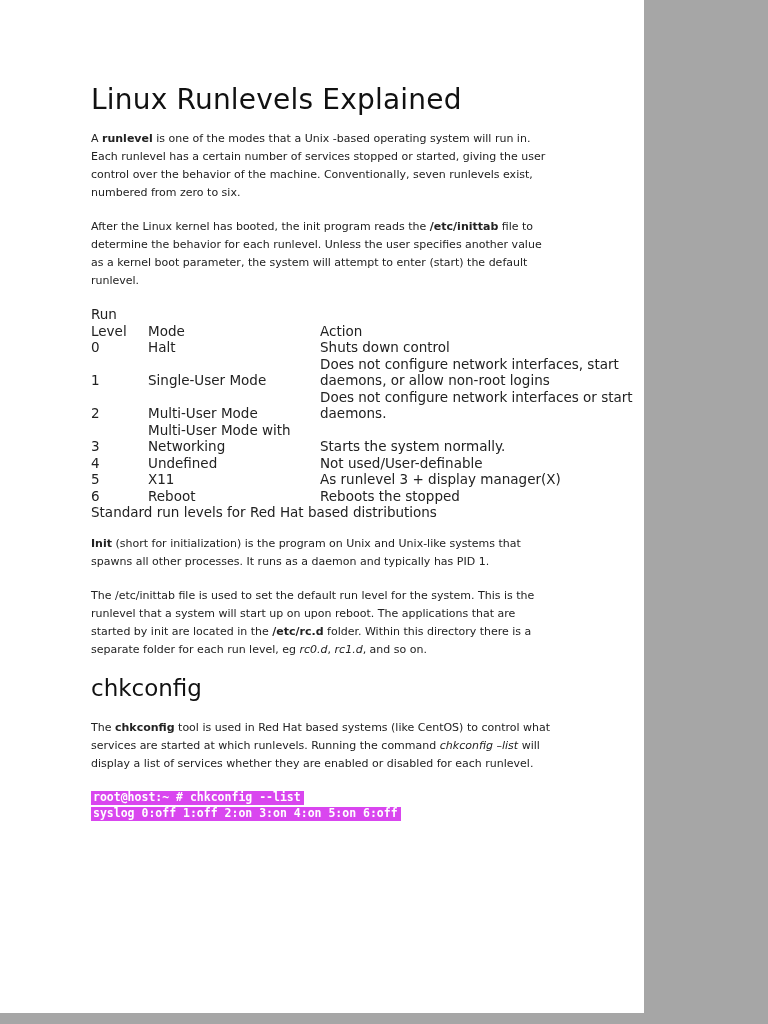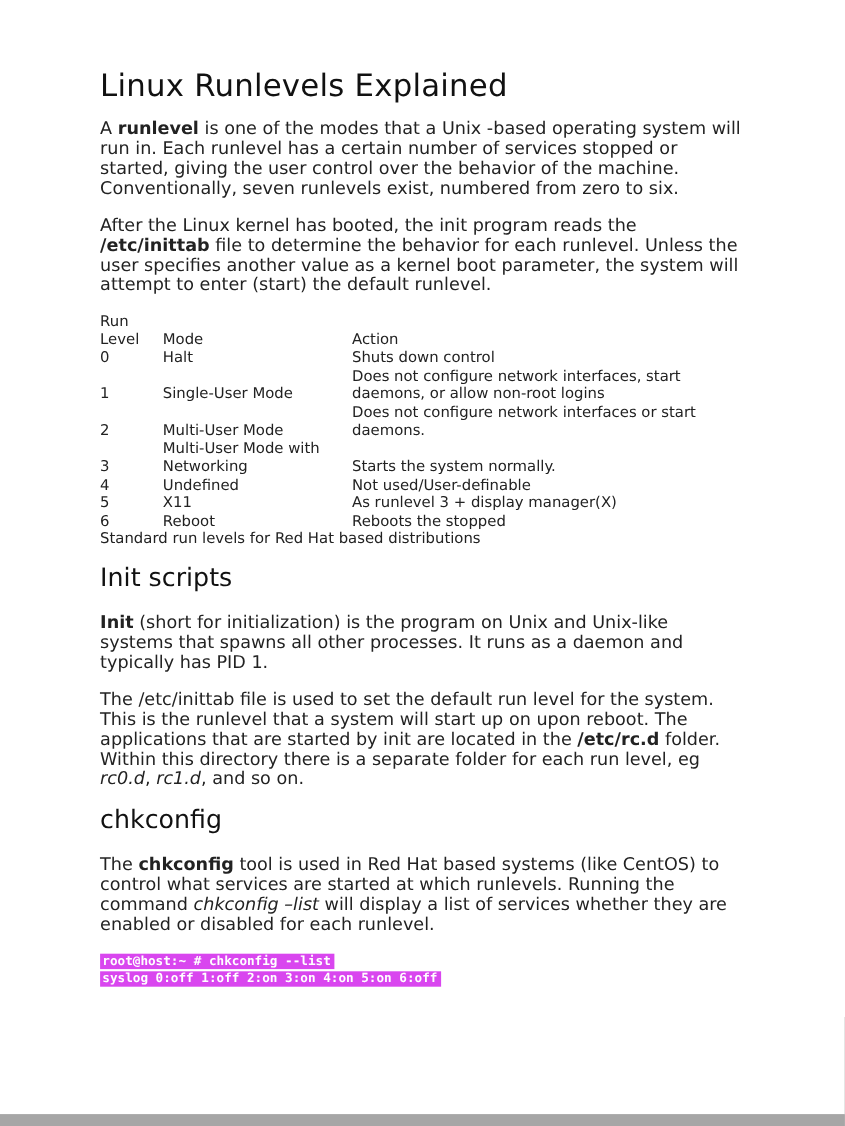--- a/index.html
+++ b/index.html
@@ -5,35 +5,35 @@
   html, body { margin: 0; padding: 0; }
   body {
     width: 768px;
     height: 1024px;
     background: #a6a6a6;
     font-family: "DejaVu Sans", "Liberation Sans", sans-serif;
     overflow: hidden;
   }
   .doc-page {
     box-sizing: border-box;
-    width: 768px;
+    width: 644px;
     height: 1013px;
     background: #ffffff;
     color: #1f1f1f;
-    padding: 61px 91px 0 91px;
+    padding: 83px 91px 0 91px;
   }
   .doc-title {
     font-size: 28px;
     font-weight: 400;
     color: #111111;
     margin: 0 0 14px 0;
     letter-spacing: 0.2px;
   }
   p.body {
-    font-size: 16px;
+    font-size: 11px;
     line-height: 18px;
     margin: 0 0 16px 0;
     color: #222222;
   }
   .b { font-weight: bold; }
   .i { font-style: italic; }
   .rl-table {
     font-size: 13.5px;
     line-height: 16.5px;
     color: #222222;
@@ -141,21 +141,20 @@
     <div class="trow">
       <div class="tc">6</div>
       <div class="tc">Reboot</div>
       <div class="tc">Reboots the stopped</div>
     </div>
   </div>
 
   <div class="caption">Standard run levels for Red Hat based distributions</div>
 
 
-  <h2 class="section">Init scripts</h2>
 
   <p class="body"><span class="b">Init</span><span> (short for initialization) is the program on Unix and Unix-like systems that spawns all other processes. It runs as a daemon and typically has PID 1.</span></p>
 
   <p class="body"><span>The /etc/inittab file is used to set the default run level for the system. This is the runlevel that a system will start up on upon reboot. The applications that are started by init are located in the </span><span class="b">/etc/rc.d</span><span> folder. Within this directory there is a separate folder for each run level, eg </span><span class="i">rc0.d</span><span>, </span><span class="i">rc1.d</span><span>, and so on.</span></p>
 
   <h2 class="section">chkconfig</h2>
 
   <p class="body"><span>The </span><span class="b">chkconfig</span><span> tool is used in Red Hat based systems (like CentOS) to control what services are started at which runlevels. Running the command </span><span class="i">chkconfig –list</span><span> will display a list of services whether they are enabled or disabled for each runlevel.</span></p>
 
   <div class="codeblock">

